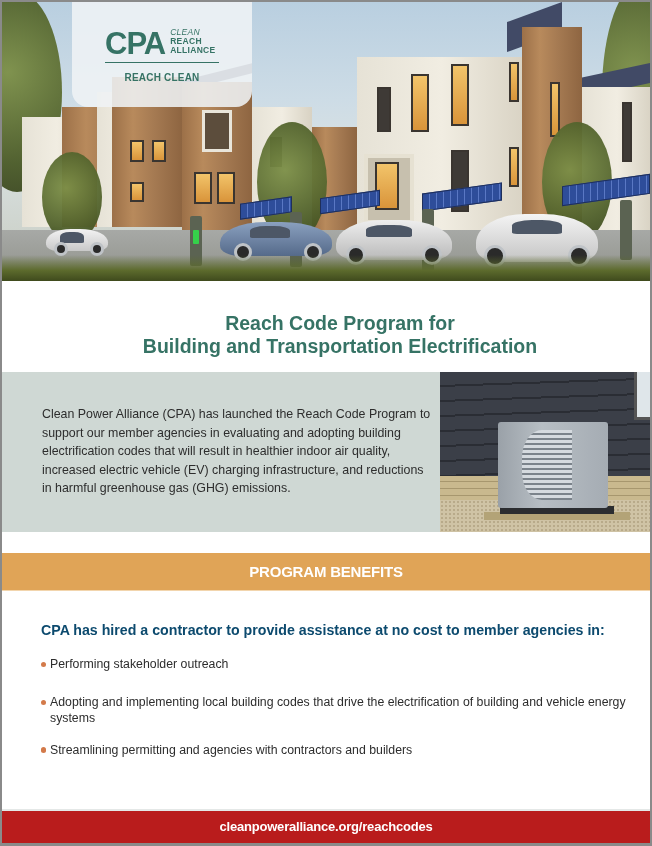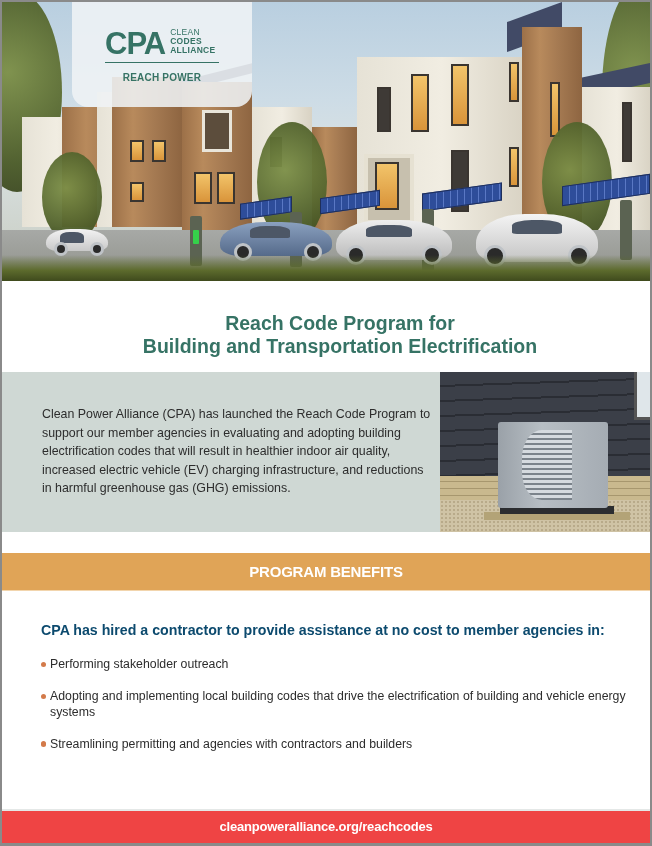--- a/index.html
+++ b/index.html
@@ -32,21 +32,21 @@
 
   
   .logo-panel {
     position: absolute; left: 70px; top: 0; width: 180px; height: 105px;
     background: rgba(239,243,245,0.88); border-radius: 0 0 16px 16px;
   }
   .logo-row { position: absolute; left: 33px; top: 26px; display: flex; align-items: flex-start; }
   .logo-cpa { font-family: "Liberation Sans", sans-serif; font-weight: 700; font-size: 31px; color: #367365; letter-spacing: -1px; line-height: 1; }
   .logo-words { margin-left: 5px; display: flex; flex-direction: column; line-height: 9px; }
   .logo-words span { font-size: 8.5px; font-weight: 700; color: #367365; letter-spacing: .3px; }
-  .logo-words span.light { font-weight: 400; }
+  .logo-words span.light { font-weight: 400; font-style: italic; }
   .logo-rule { position: absolute; left: 33px; top: 60px; width: 114px; height: 1px; background: #367365; }
   .logo-sub { position: absolute; left: 0; width: 180px; top: 70px; text-align: center; font-size: 10px; font-weight: 700; color: #367365; letter-spacing: .2px; }
 
   
   .title { position: absolute; left: 0; top: 310px; width: 648px; text-align: center; color: #367365; font-weight: 700; font-size: 19.5px; line-height: 23px; padding-left: 28px; }
 
   
   .intro { position: absolute; left: 0; top: 370px; width: 438px; height: 160px; background: #cfd8d4; }
   .intro p { position: absolute; left: 40px; top: 33px; width: 392px; font-size: 12.4px; line-height: 18.6px; color: #2d2d2d; }
   .heatpump { position: absolute; left: 438px; top: 370px; width: 210px; height: 160px; overflow: hidden;
@@ -62,26 +62,26 @@
   .hp-base { position: absolute; left: 60px; top: 134px; width: 114px; height: 8px; background: #2b2d30; }
   .hp-pad { position: absolute; left: 44px; top: 140px; width: 146px; height: 8px; background: #b3a377; }
 
   
   .benefits-bar { position: absolute; left: 0; top: 551px; width: 648px; height: 38px; background: #e0a457; border-bottom: 1px solid #f2d5ad; text-align: center; }
   .benefits-bar span { line-height: 38px; color: #ffffff; font-weight: 700; font-size: 15px; letter-spacing: -0.2px; }
   .lead { position: absolute; left: 39px; top: 620px; width: 600px; font-weight: 700; font-size: 14.2px; color: #0c4a6e; }
   .bullets { position: absolute; left: 39px; top: 654px; width: 590px; list-style: none; }
   .bullets li { position: relative; padding-left: 9px; font-size: 12.3px; line-height: 16px; color: #2d2d2d; }
   .bullets li .dot { position: absolute; left: 0; top: 6px; width: 5px; height: 5px; border-radius: 50%; background: #d37a4a; }
-  .bullets li.b1 { margin-bottom: 16px; }
+  .bullets li.b1 { margin-bottom: 22px; }
   .bullets li.b2 { margin-bottom: 15px; }
   .bullets li.b3 { margin-bottom: 16px; }
 
   
-  .footer { position: absolute; left: 0; top: 807px; width: 648px; height: 34px; background: #ef4444; border-top: 2px solid #e4e8e7; text-align: center; }
+  .footer { position: absolute; left: 0; top: 807px; width: 648px; height: 34px; background: #b91c1c; border-top: 2px solid #e4e8e7; text-align: center; }
   .footer span { line-height: 32px; color: #ffffff; font-weight: 700; font-size: 13px; letter-spacing: -0.2px; }
 </style>
 </head>
 <body>
 
 <div class="page">
 
   <div class="hero">
 
     <div class="tree" style="left:-30px;top:-10px;width:90px;height:200px;"></div>
@@ -165,26 +165,26 @@
         <div class="wheel" style="left:92px;width:22px;height:22px;"></div>
     </div>
 
     <div class="grass" style="left:0;width:648px;"></div>
 
     <div class="logo-panel">
       <div class="logo-row">
         <span class="logo-cpa">CPA</span>
         <div class="logo-words">
           <span class="light">CLEAN</span>
-          <span>CODES</span>
+          <span>REACH</span>
           <span>ALLIANCE</span>
         </div>
       </div>
       <div class="logo-rule"></div>
-      <div class="logo-sub">REACH POWER</div>
+      <div class="logo-sub">REACH CLEAN</div>
     </div>
   </div>
 
   <div class="title">
     <div>Reach Code Program for</div>
     <div>Building and Transportation Electrification</div>
   </div>
 
   <div class="intro">
     <p>Clean Power Alliance (CPA) has launched the Reach Code Program to support our member agencies in evaluating and adopting building electrification codes that will result in healthier indoor air quality, increased electric vehicle (EV) charging infrastructure, and reductions in harmful greenhouse gas (GHG) emissions.</p>

